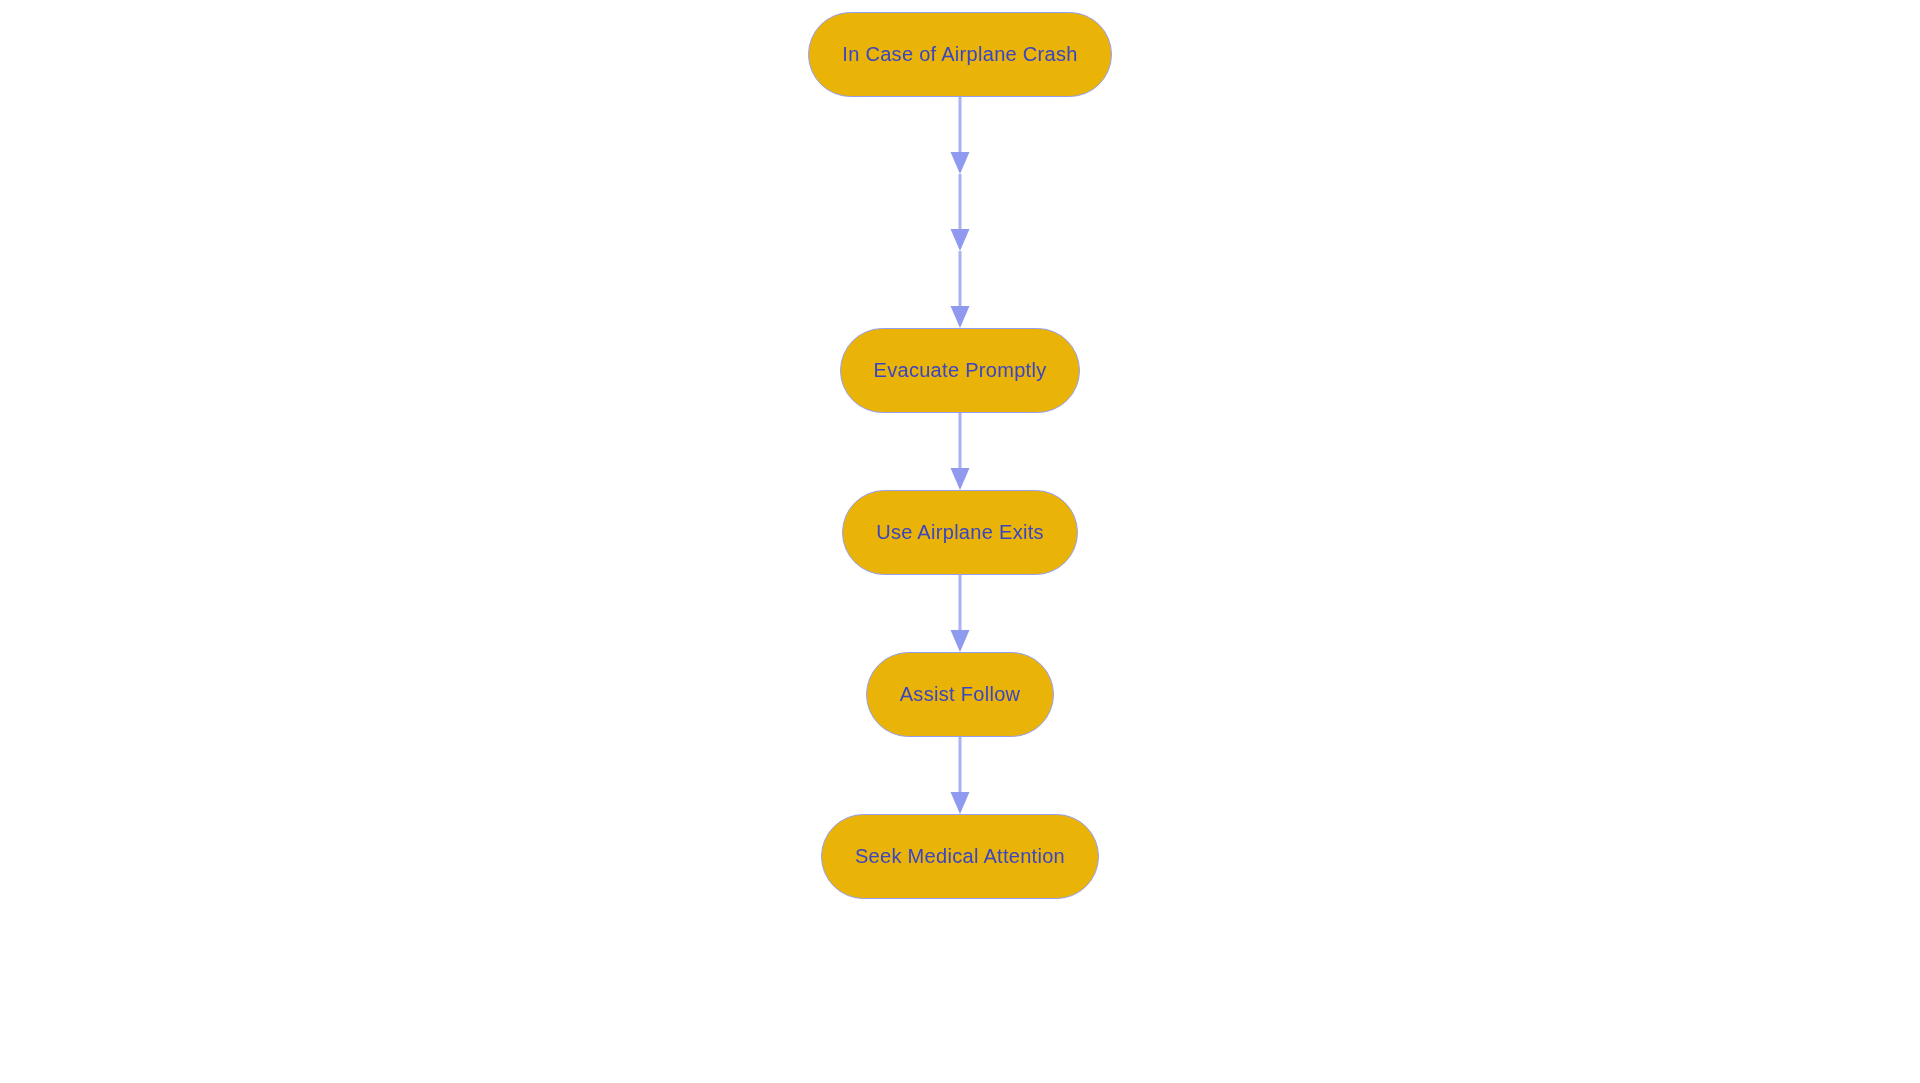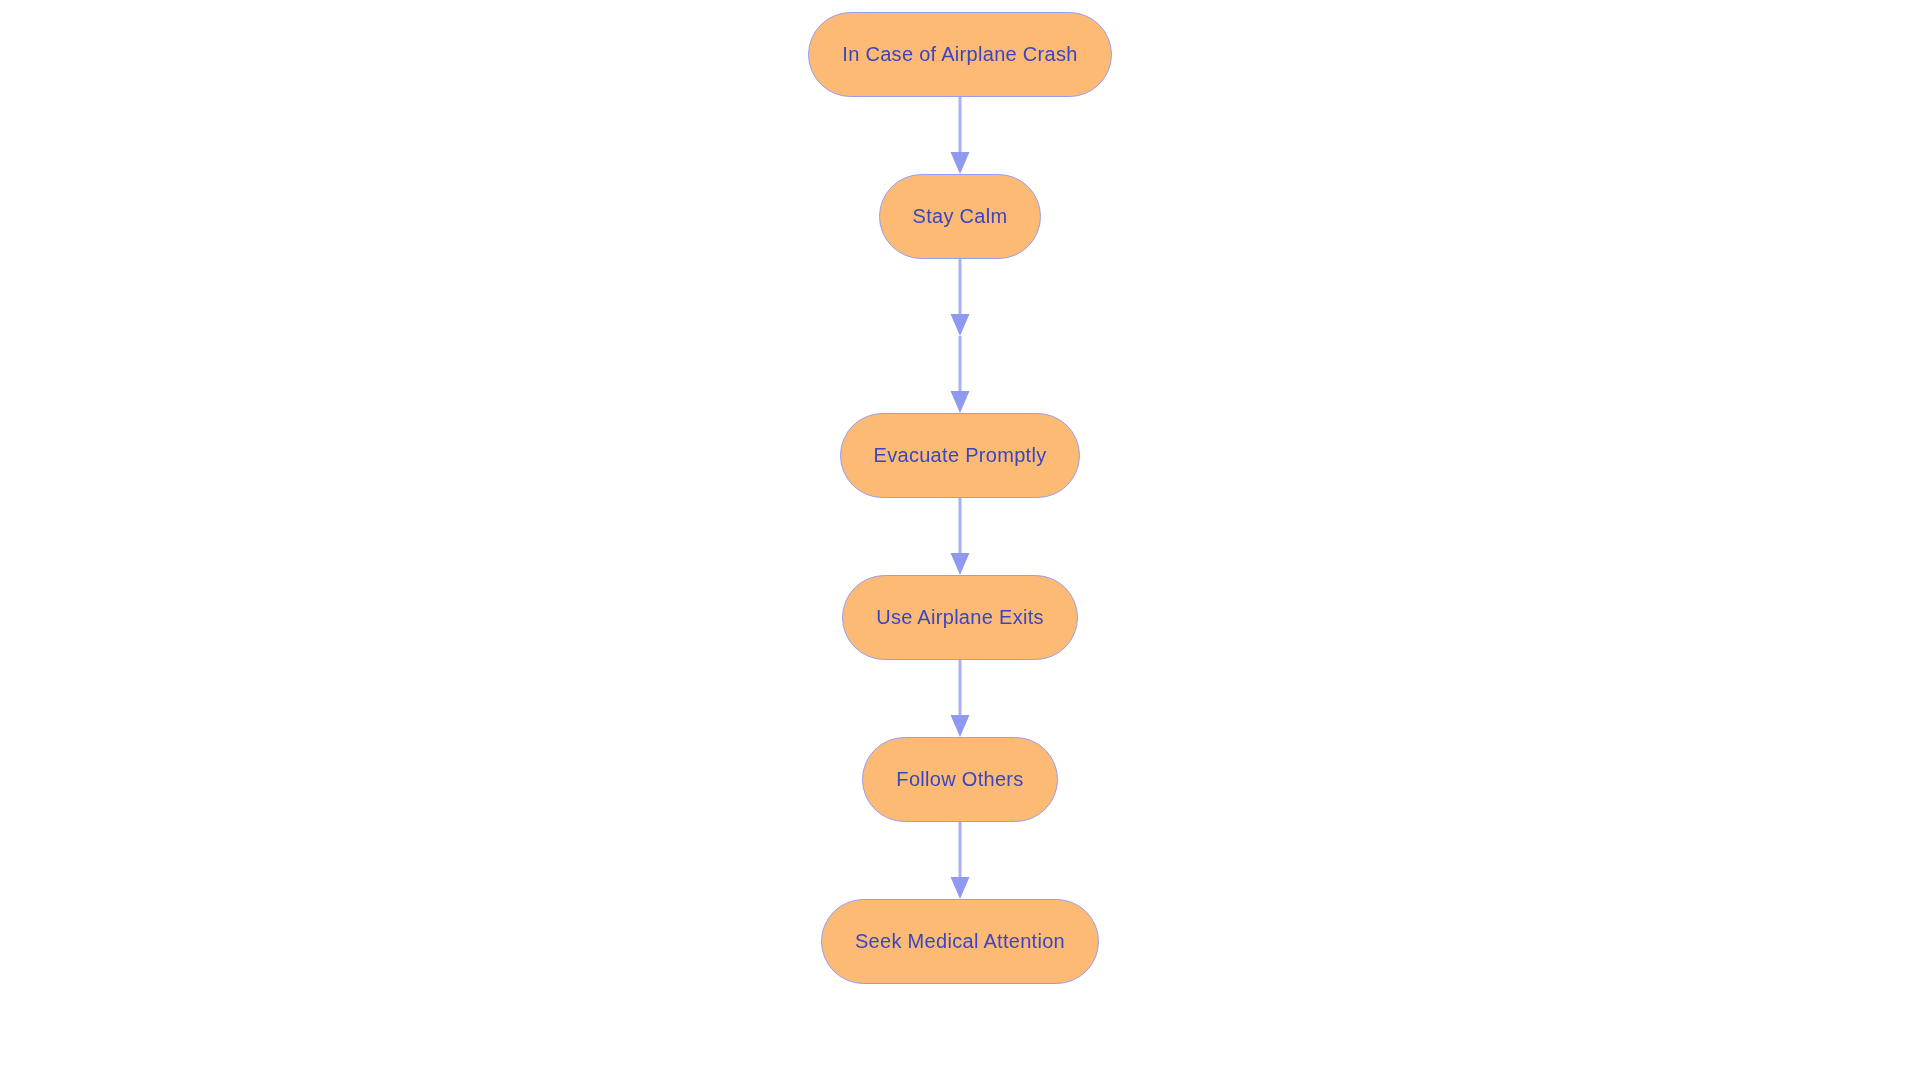--- a/index.html
+++ b/index.html
@@ -25,21 +25,21 @@
     align-items: center;
   }
   .node {
     box-sizing: border-box;
     height: 85px;
     min-width: 150px;
     padding: 0 33px;
     display: inline-flex;
     align-items: center;
     justify-content: center;
-    background: #fdba74;
+    background: #eab308;
     border: 1.5px solid #959ef0;
     border-radius: 44px;
     color: #3a45c3;
     font-size: 20px;
     letter-spacing: 0.3px;
     white-space: nowrap;
     flex: 0 0 auto;
   }
   .edge {
     flex: 0 0 auto;
@@ -56,23 +56,20 @@
 
     <div class="node">
       <span>In Case of Airplane Crash</span>
     </div>
 
     <svg class="edge" viewBox="0 0 24 77">
       <line x1="12" y1="0" x2="12" y2="57" stroke-width="3" stroke="#a9b1f4"></line>
       <polygon points="2.5,55 21.5,55 12,77" fill="#8f99f0"></polygon>
     </svg>
 
-    <div class="node">
-      <span>Stay Calm</span>
-    </div>
 
     <svg class="edge" viewBox="0 0 24 77">
       <line x1="12" y1="0" x2="12" y2="57" stroke-width="3" stroke="#a9b1f4"></line>
       <polygon points="2.5,55 21.5,55 12,77" fill="#8f99f0"></polygon>
     </svg>
 
 
     <svg class="edge" viewBox="0 0 24 77">
       <line x1="12" y1="0" x2="12" y2="57" stroke-width="3" stroke="#a9b1f4"></line>
       <polygon points="2.5,55 21.5,55 12,77" fill="#8f99f0"></polygon>
@@ -90,21 +87,21 @@
     <div class="node">
       <span>Use Airplane Exits</span>
     </div>
 
     <svg class="edge" viewBox="0 0 24 77">
       <line x1="12" y1="0" x2="12" y2="57" stroke-width="3" stroke="#a9b1f4"></line>
       <polygon points="2.5,55 21.5,55 12,77" fill="#8f99f0"></polygon>
     </svg>
 
     <div class="node">
-      <span>Follow Others</span>
+      <span>Assist Follow</span>
     </div>
 
     <svg class="edge" viewBox="0 0 24 77">
       <line x1="12" y1="0" x2="12" y2="57" stroke-width="3" stroke="#a9b1f4"></line>
       <polygon points="2.5,55 21.5,55 12,77" fill="#8f99f0"></polygon>
     </svg>
 
     <div class="node">
       <span>Seek Medical Attention</span>
     </div>

